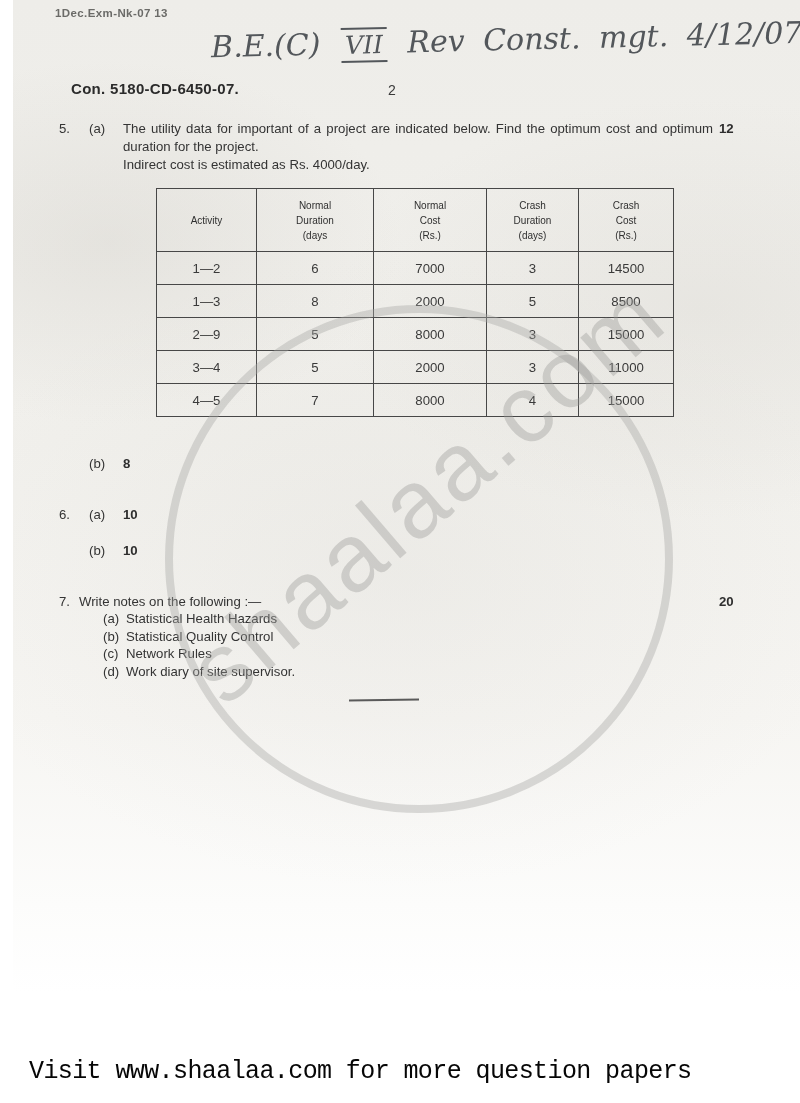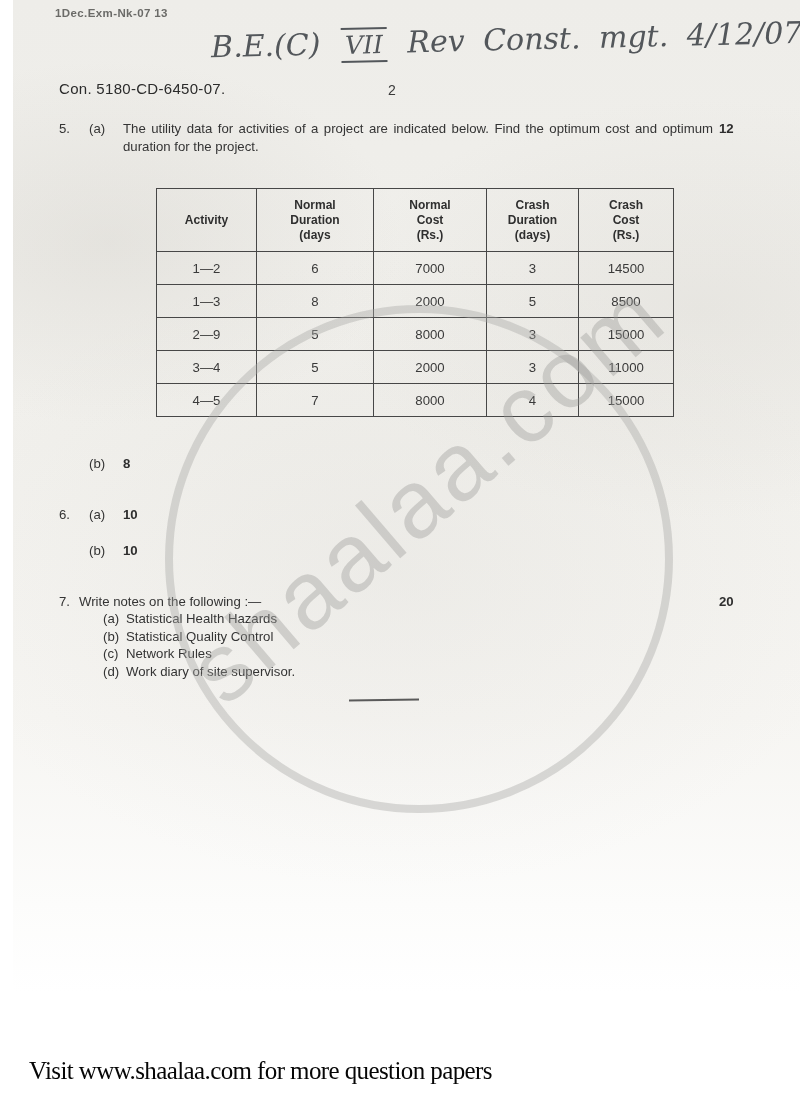--- a/index.html
+++ b/index.html
@@ -21,22 +21,22 @@
     position:absolute; left:198px; top:22px; white-space:nowrap;
     transform:rotate(-1.4deg);
     font-family:"DejaVu Serif", serif; font-style:italic;
     font-size:30px; color:#53575b; word-spacing:9px;
   }
   .handwriting .roman {
     font-size:25px; padding:1px 4px; margin:0 2px;
     border-top:2px solid #53575b; border-bottom:2px solid #53575b;
   }
   .exam-code {
-    position:absolute; left:46px; top:80px;
-    font-size:15px; font-weight:normal; color:#2b2b2b; letter-spacing:.3px;
+    position:absolute; left:58px; top:80px;
+    font-size:15px; font-weight:bold; color:#2b2b2b; letter-spacing:.3px;
   }
   .page-num { position:absolute; left:375px; top:82px; font-size:14px; color:#3a3a3a; }
 
   .q {
     position:absolute; left:46px; width:694px;
     display:grid; grid-template-columns:30px 34px 1fr 34px;
     font-size:13.2px; line-height:18px; color:#343434;
   }
   .q.q7-head { grid-template-columns:20px 1fr 34px; }
   .q .num, .q .sub { color:#343434; }
@@ -47,22 +47,22 @@
   .data-table {
     position:absolute; left:143px; top:188px;
     border-collapse:collapse; table-layout:fixed;
     font-size:13.2px; color:#3a3a3a;
   }
   .data-table th, .data-table td {
     border:1.5px solid #474747; text-align:center; vertical-align:middle;
     padding:0;
   }
   .data-table th {
-    height:62px; font-weight:bold; color:#2f2f2f;
-    white-space:pre-line; line-height:15px; font-size:12px;
+    height:62px; font-weight:normal; color:#2f2f2f;
+    white-space:pre-line; line-height:15px; font-size:10px;
   }
   .data-table td { height:32px; }
 
   .q7-items { position:absolute; left:90px; top:611px; font-size:13.2px; color:#343434; }
   .q7-item { display:flex; height:17.6px; align-items:flex-start; }
   .q7-item .ilabel { width:23px; flex:0 0 23px; }
 
   .end-dash {
     position:absolute; left:336px; top:699px; width:70px; height:0;
     border-top:2px solid #5a5a5a; transform:rotate(-1deg);
@@ -76,21 +76,21 @@
   .wm-text {
     position:absolute; left:414px; top:492px; z-index:5; pointer-events:none;
     transform:translate(-50%,-50%) rotate(-40.5deg);
     font-size:96px; letter-spacing:4px; white-space:nowrap;
     color:rgba(152,152,149,0.38); font-family:"Liberation Sans", sans-serif;
   }
 
   .footer-text {
     position:absolute; left:16px; top:1057px;
     font-size:25px; letter-spacing:-0.6px; color:#060606;
-    font-family:Liberation Serif, serif;
+    font-family:Liberation Mono, monospace;
   }
 </style>
 </head>
 <body>
 
 <div class="sheet">
 
   <div class="scan-code">1Dec.Exm-Nk-07 13</div>
 
   <div class="handwriting">
@@ -100,21 +100,22 @@
     <span>4/12/07</span>
   </div>
 
   <div class="exam-code">Con. 5180-CD-6450-07.</div>
   <div class="page-num">2</div>
 
   <div class="q" style="top:120px">
     <span class="num">5.</span>
     <span class="sub">(a)</span>
     <span class="text">
-      <span class="para">The utility data for activities of a project are indicated below. Find the optimum cost and optimum duration for the project.</span>
+      <span class="para">The utility data for important of a project are indicated below. Find the optimum cost and optimum duration for the project.</span>
+      <span class="para">Indirect cost is estimated as Rs. 4000/day.</span>
     </span>
     <span class="marks">12</span>
   </div>
 
   <table class="data-table">
     <colgroup>
       <col style="width:100px">
         <col style="width:117px">
         <col style="width:113px">
         <col style="width:92px">

